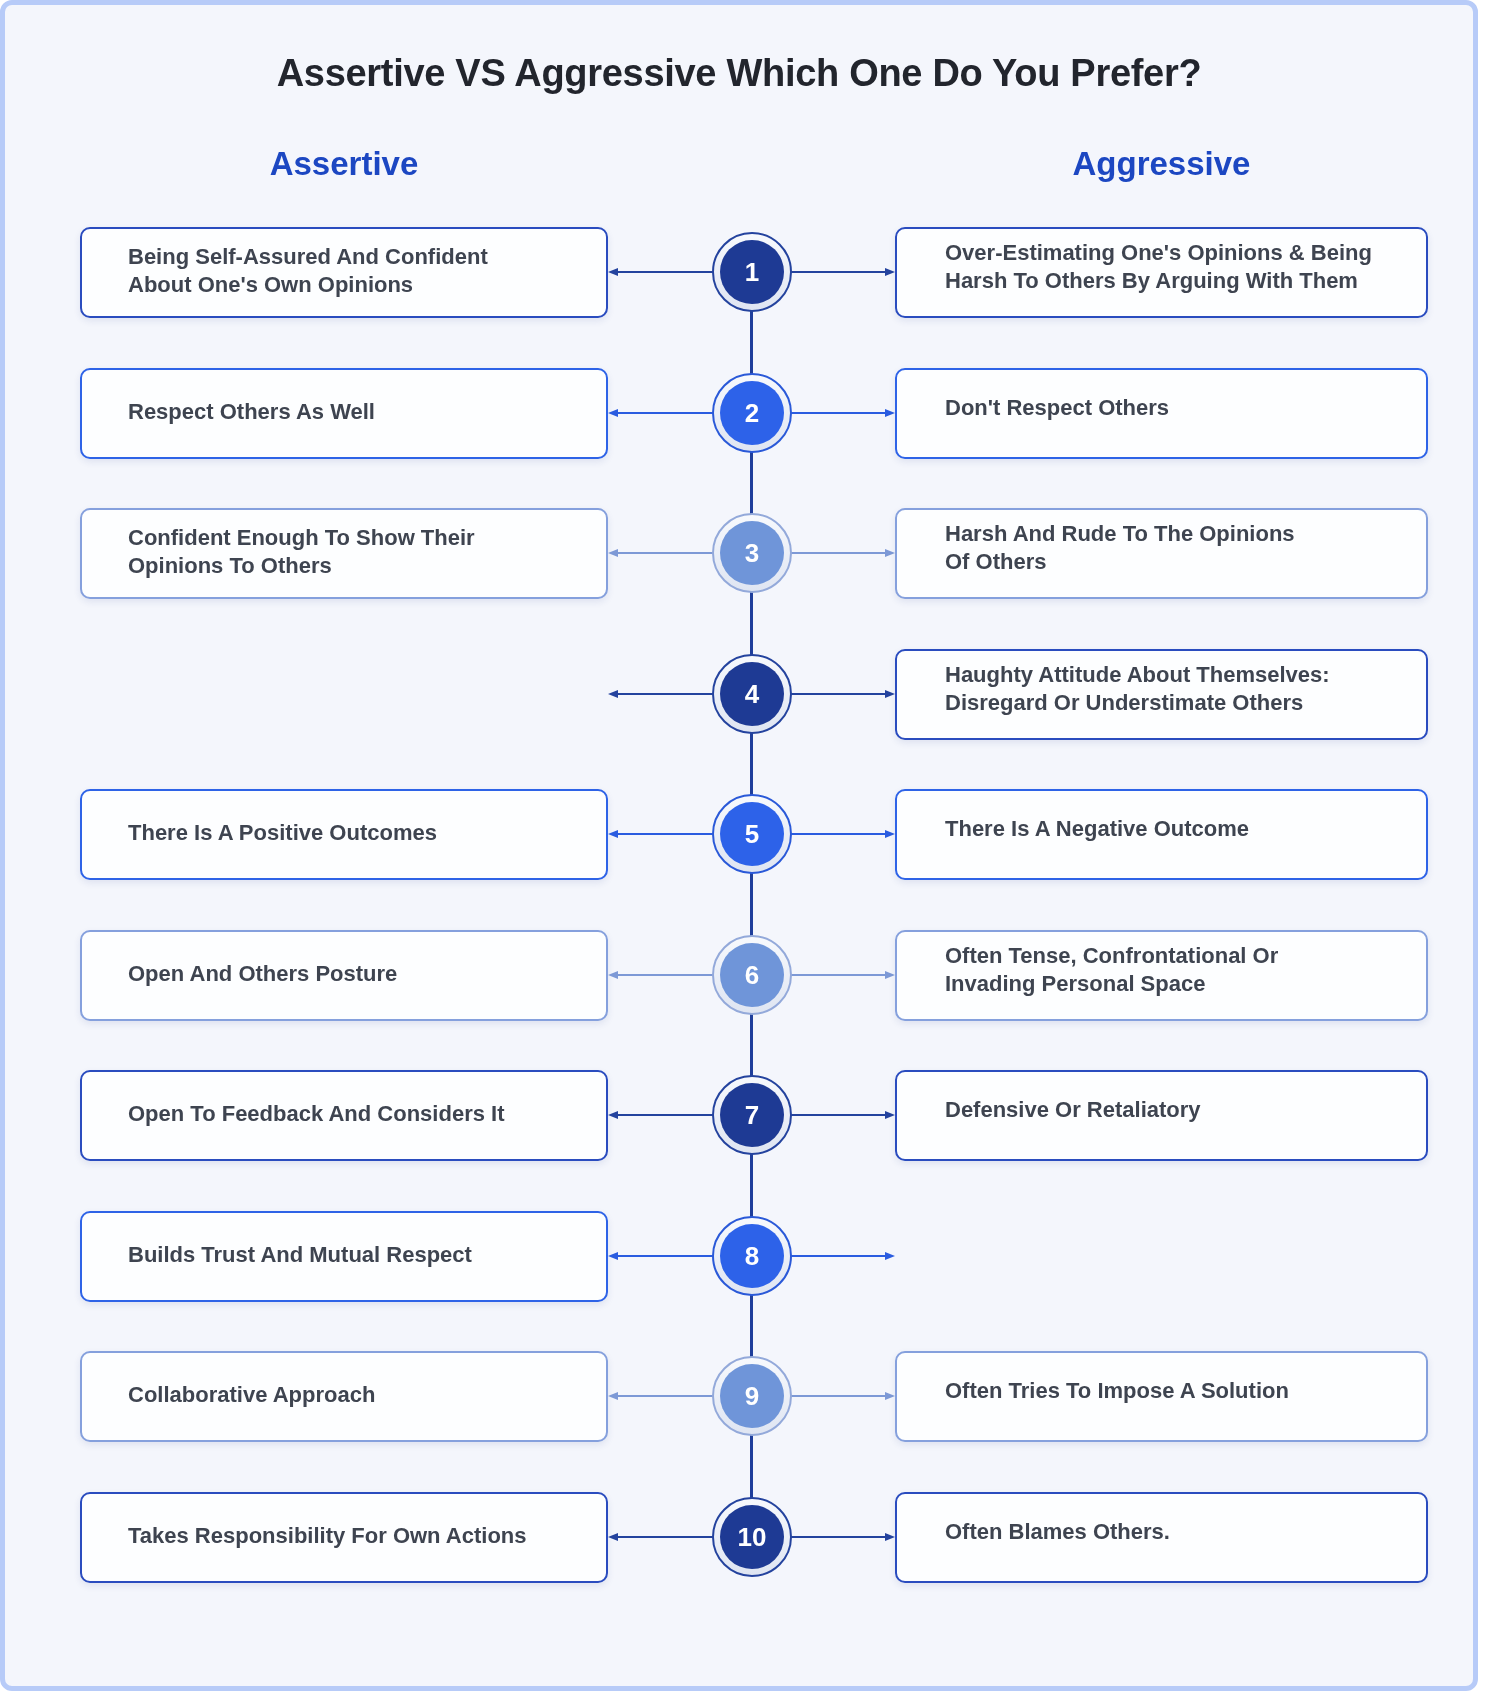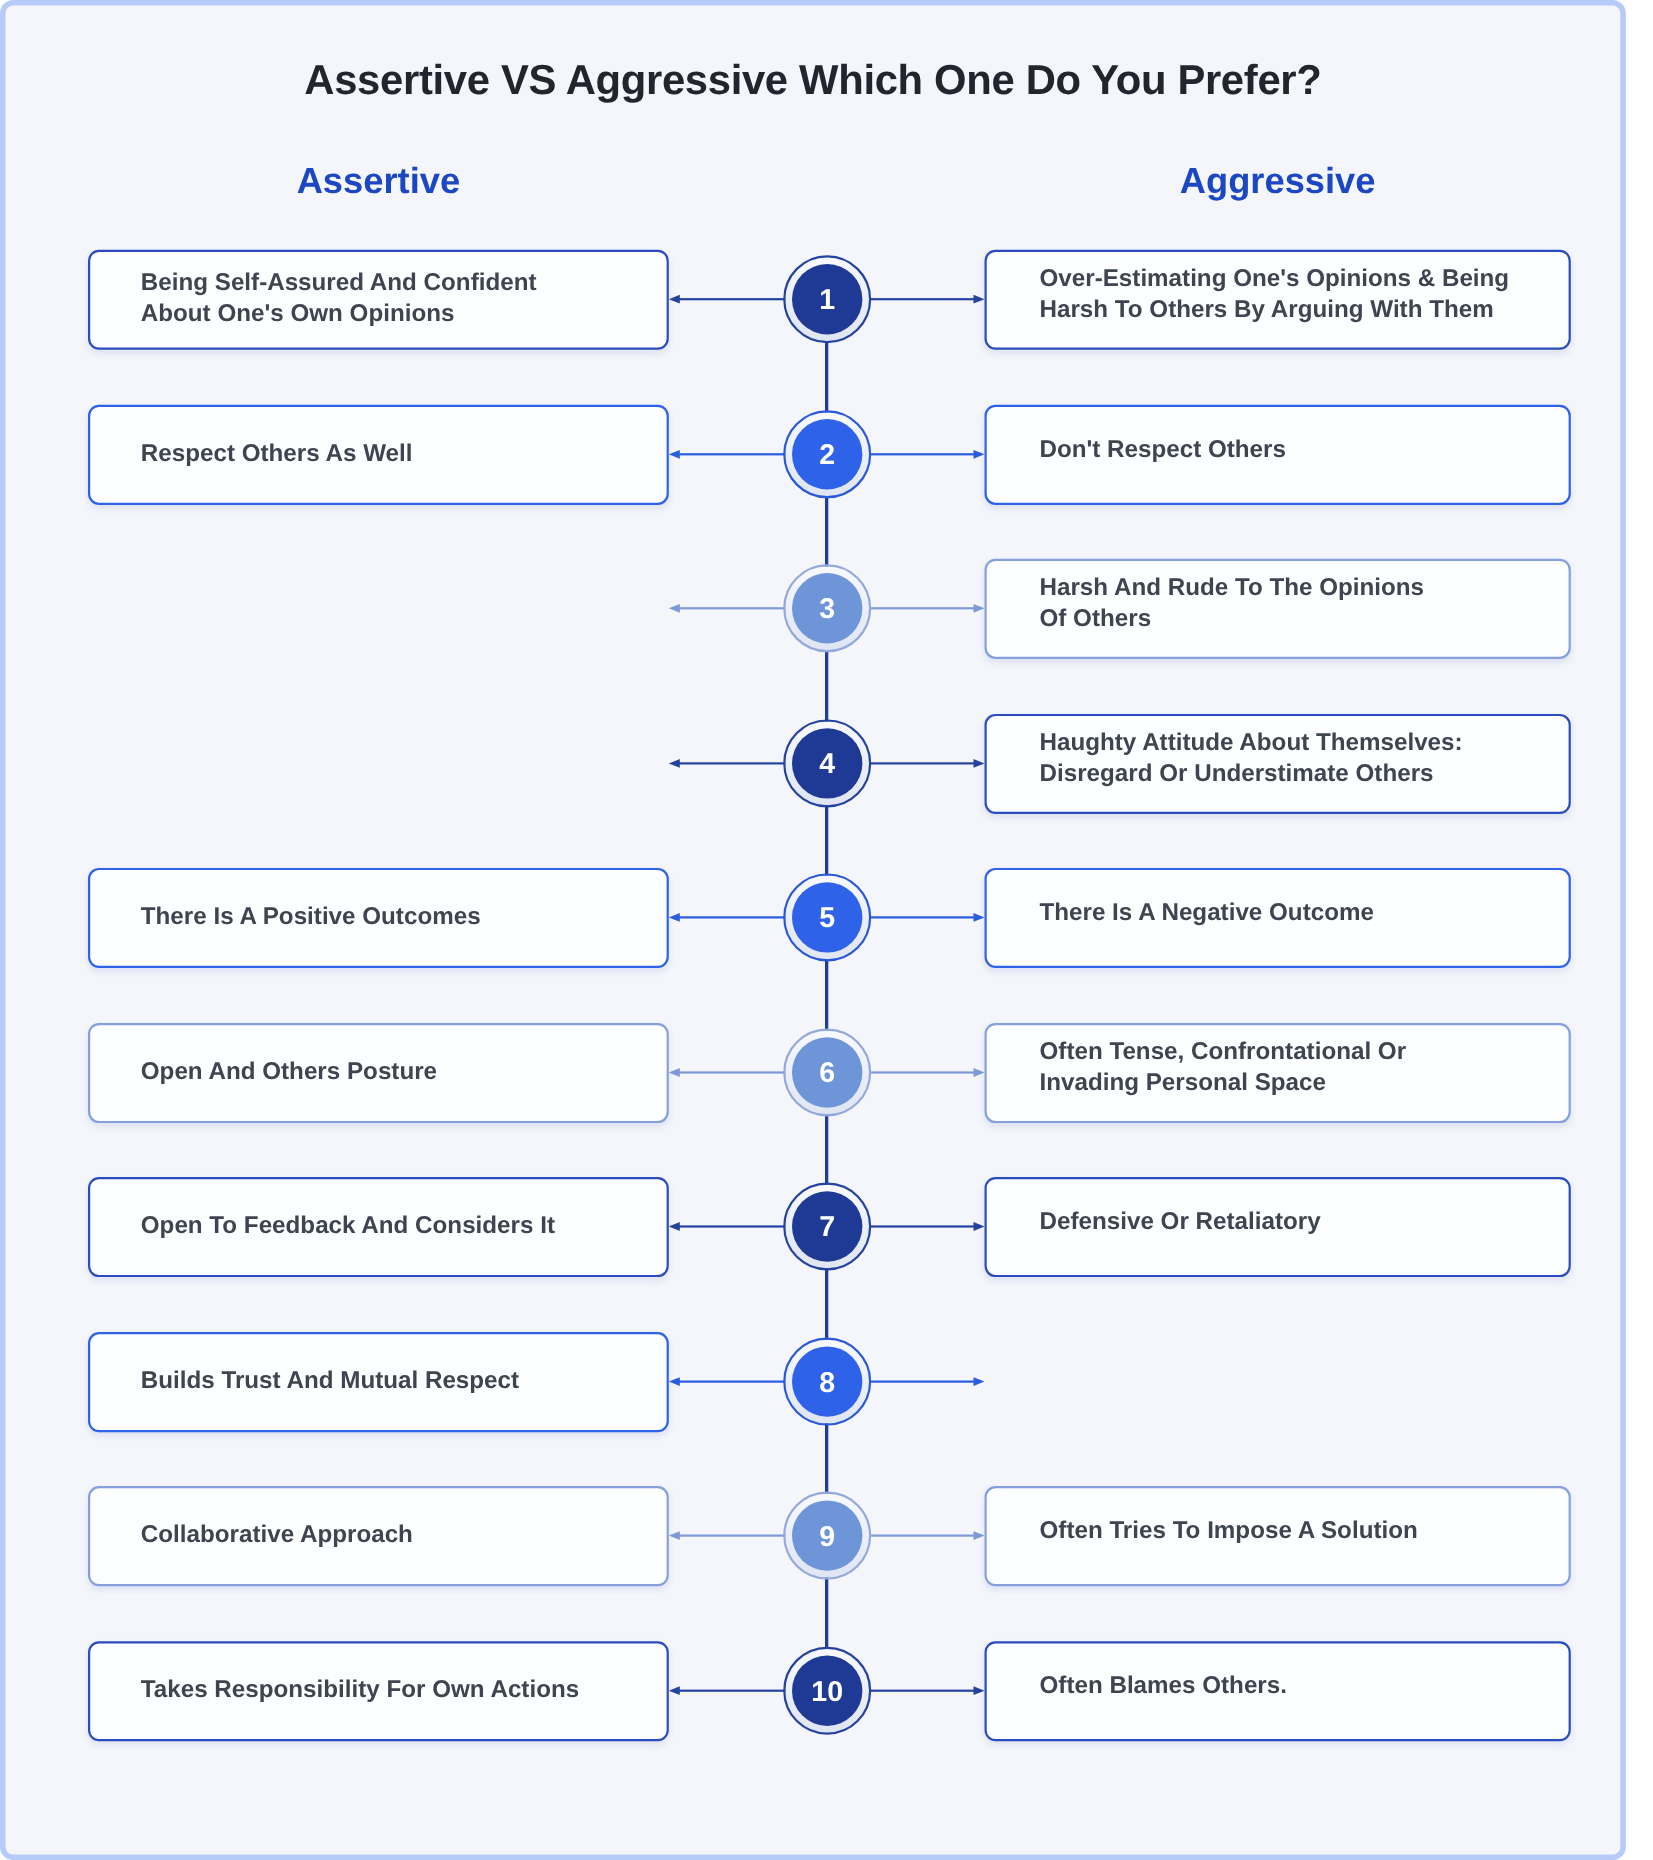--- a/index.html
+++ b/index.html
@@ -129,20 +129,24 @@
       <div class="circle">
           <div class="inner">2</div>
         </div>
     </div>
     <div class="box right">
         <span>Don't Respect Others</span>
       </div>
   </div>
 
   <div class="row v-light" style="top:503px">
+    <div class="box left">
+        <span>Confident Enough To Show Their
+Opinions To Others</span>
+      </div>
     <div class="connector">
       <div class="head west"></div>
         <div class="h-line west"></div>
       <div class="h-line east"></div>
         <div class="head east"></div>
       <div class="circle">
           <div class="inner">3</div>
         </div>
     </div>
     <div class="box right">

